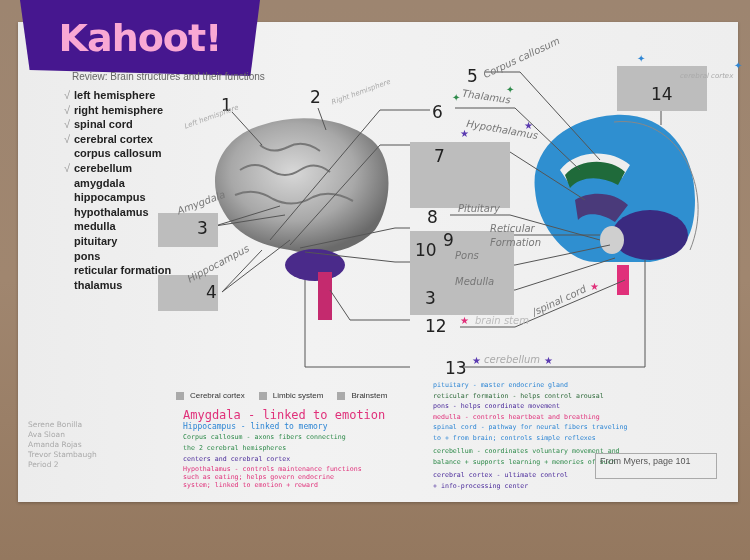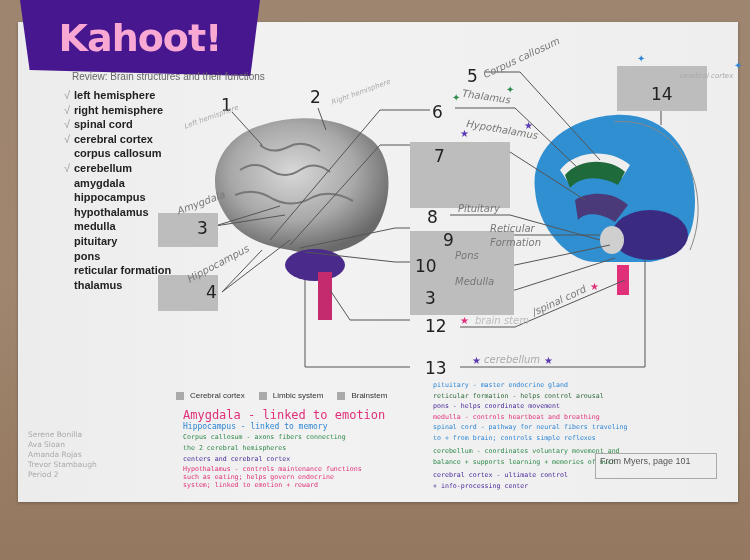--- a/index.html
+++ b/index.html
@@ -13,21 +13,21 @@
   .terms{left:66px;top:88px;font-size:11px;font-weight:bold;color:#222;line-height:14.6px;}
   .terms div{position:relative;padding-left:8px;}
   .check{position:absolute;left:-2px;top:0;color:#999;font-weight:normal;font-size:11px;}
   .num{position:absolute;font-size:17px;color:#222;font-family:"DejaVu Sans",sans-serif;}
   .box{position:absolute;background:#bdbdbd;}
   .hand{position:absolute;font-family:"DejaVu Sans",sans-serif;font-style:italic;color:#777;font-size:10px;}
   .legend{position:absolute;left:176px;top:391px;font-size:8px;color:#333;display:flex;gap:14px;}
   .legend .sw{display:inline-block;width:8px;height:8px;background:#aaa;margin-right:6px;vertical-align:middle;}
   .notes{position:absolute;font-family:"DejaVu Sans Mono",monospace;font-size:6.6px;line-height:11px;white-space:nowrap;}
   .credit{position:absolute;left:595px;top:453px;width:122px;height:26px;border:1px solid #aaa;font-size:9px;color:#555;padding:2px 4px;box-sizing:border-box;}
-  .names{position:absolute;left:28px;top:430px;font-family:"DejaVu Sans",sans-serif;font-size:7.5px;color:#aaa;line-height:10px;}
+  .names{position:absolute;left:28px;top:420px;font-family:"DejaVu Sans",sans-serif;font-size:7.5px;color:#aaa;line-height:10px;}
   .star{position:absolute;font-size:10px;}
   svg.lines{position:absolute;left:0;top:0;}
 </style>
 </head>
 <body>
 
 <div class="bg"></div>
 <div class="paper"></div>
 
 <svg class="lines" width="750" height="560">
@@ -114,24 +114,24 @@
 
 <div class="num" style="left:221px;top:95px">1</div>
 <div class="num" style="left:310px;top:87px">2</div>
 <div class="num" style="left:197px;top:218px">3</div>
 <div class="num" style="left:206px;top:282px">4</div>
 <div class="num" style="left:467px;top:66px">5</div>
 <div class="num" style="left:432px;top:102px">6</div>
 <div class="num" style="left:434px;top:146px">7</div>
 <div class="num" style="left:427px;top:207px">8</div>
 <div class="num" style="left:443px;top:230px">9</div>
-<div class="num" style="left:415px;top:256px">10</div>
+<div class="num" style="left:415px;top:240px">10</div>
 <div class="num" style="left:425px;top:288px">3</div>
 <div class="num" style="left:425px;top:316px">12</div>
-<div class="num" style="left:425px;top:358px">13</div>
+<div class="num" style="left:445px;top:358px">13</div>
 <div class="num" style="left:651px;top:84px">14</div>
 
 <div class="hand" style="left:183px;top:113px;transform:rotate(-20deg);font-size:7px;color:#aaa">Left hemisphere</div>
 <div class="hand" style="left:330px;top:88px;transform:rotate(-20deg);font-size:7px;color:#aaa">Right hemisphere</div>
 <div class="hand" style="left:176px;top:197px;transform:rotate(-20deg)">Amygdala</div>
 <div class="hand" style="left:184px;top:258px;transform:rotate(-28deg)">Hippocampus</div>
 <div class="hand" style="left:480px;top:52px;transform:rotate(-25deg)">Corpus callosum</div>
 <div class="hand" style="left:462px;top:91px;transform:rotate(8deg)">Thalamus</div>
 <div class="hand" style="left:466px;top:124px;transform:rotate(10deg)">Hypothalamus</div>
 <div class="hand" style="left:458px;top:203px">Pituitary</div>

